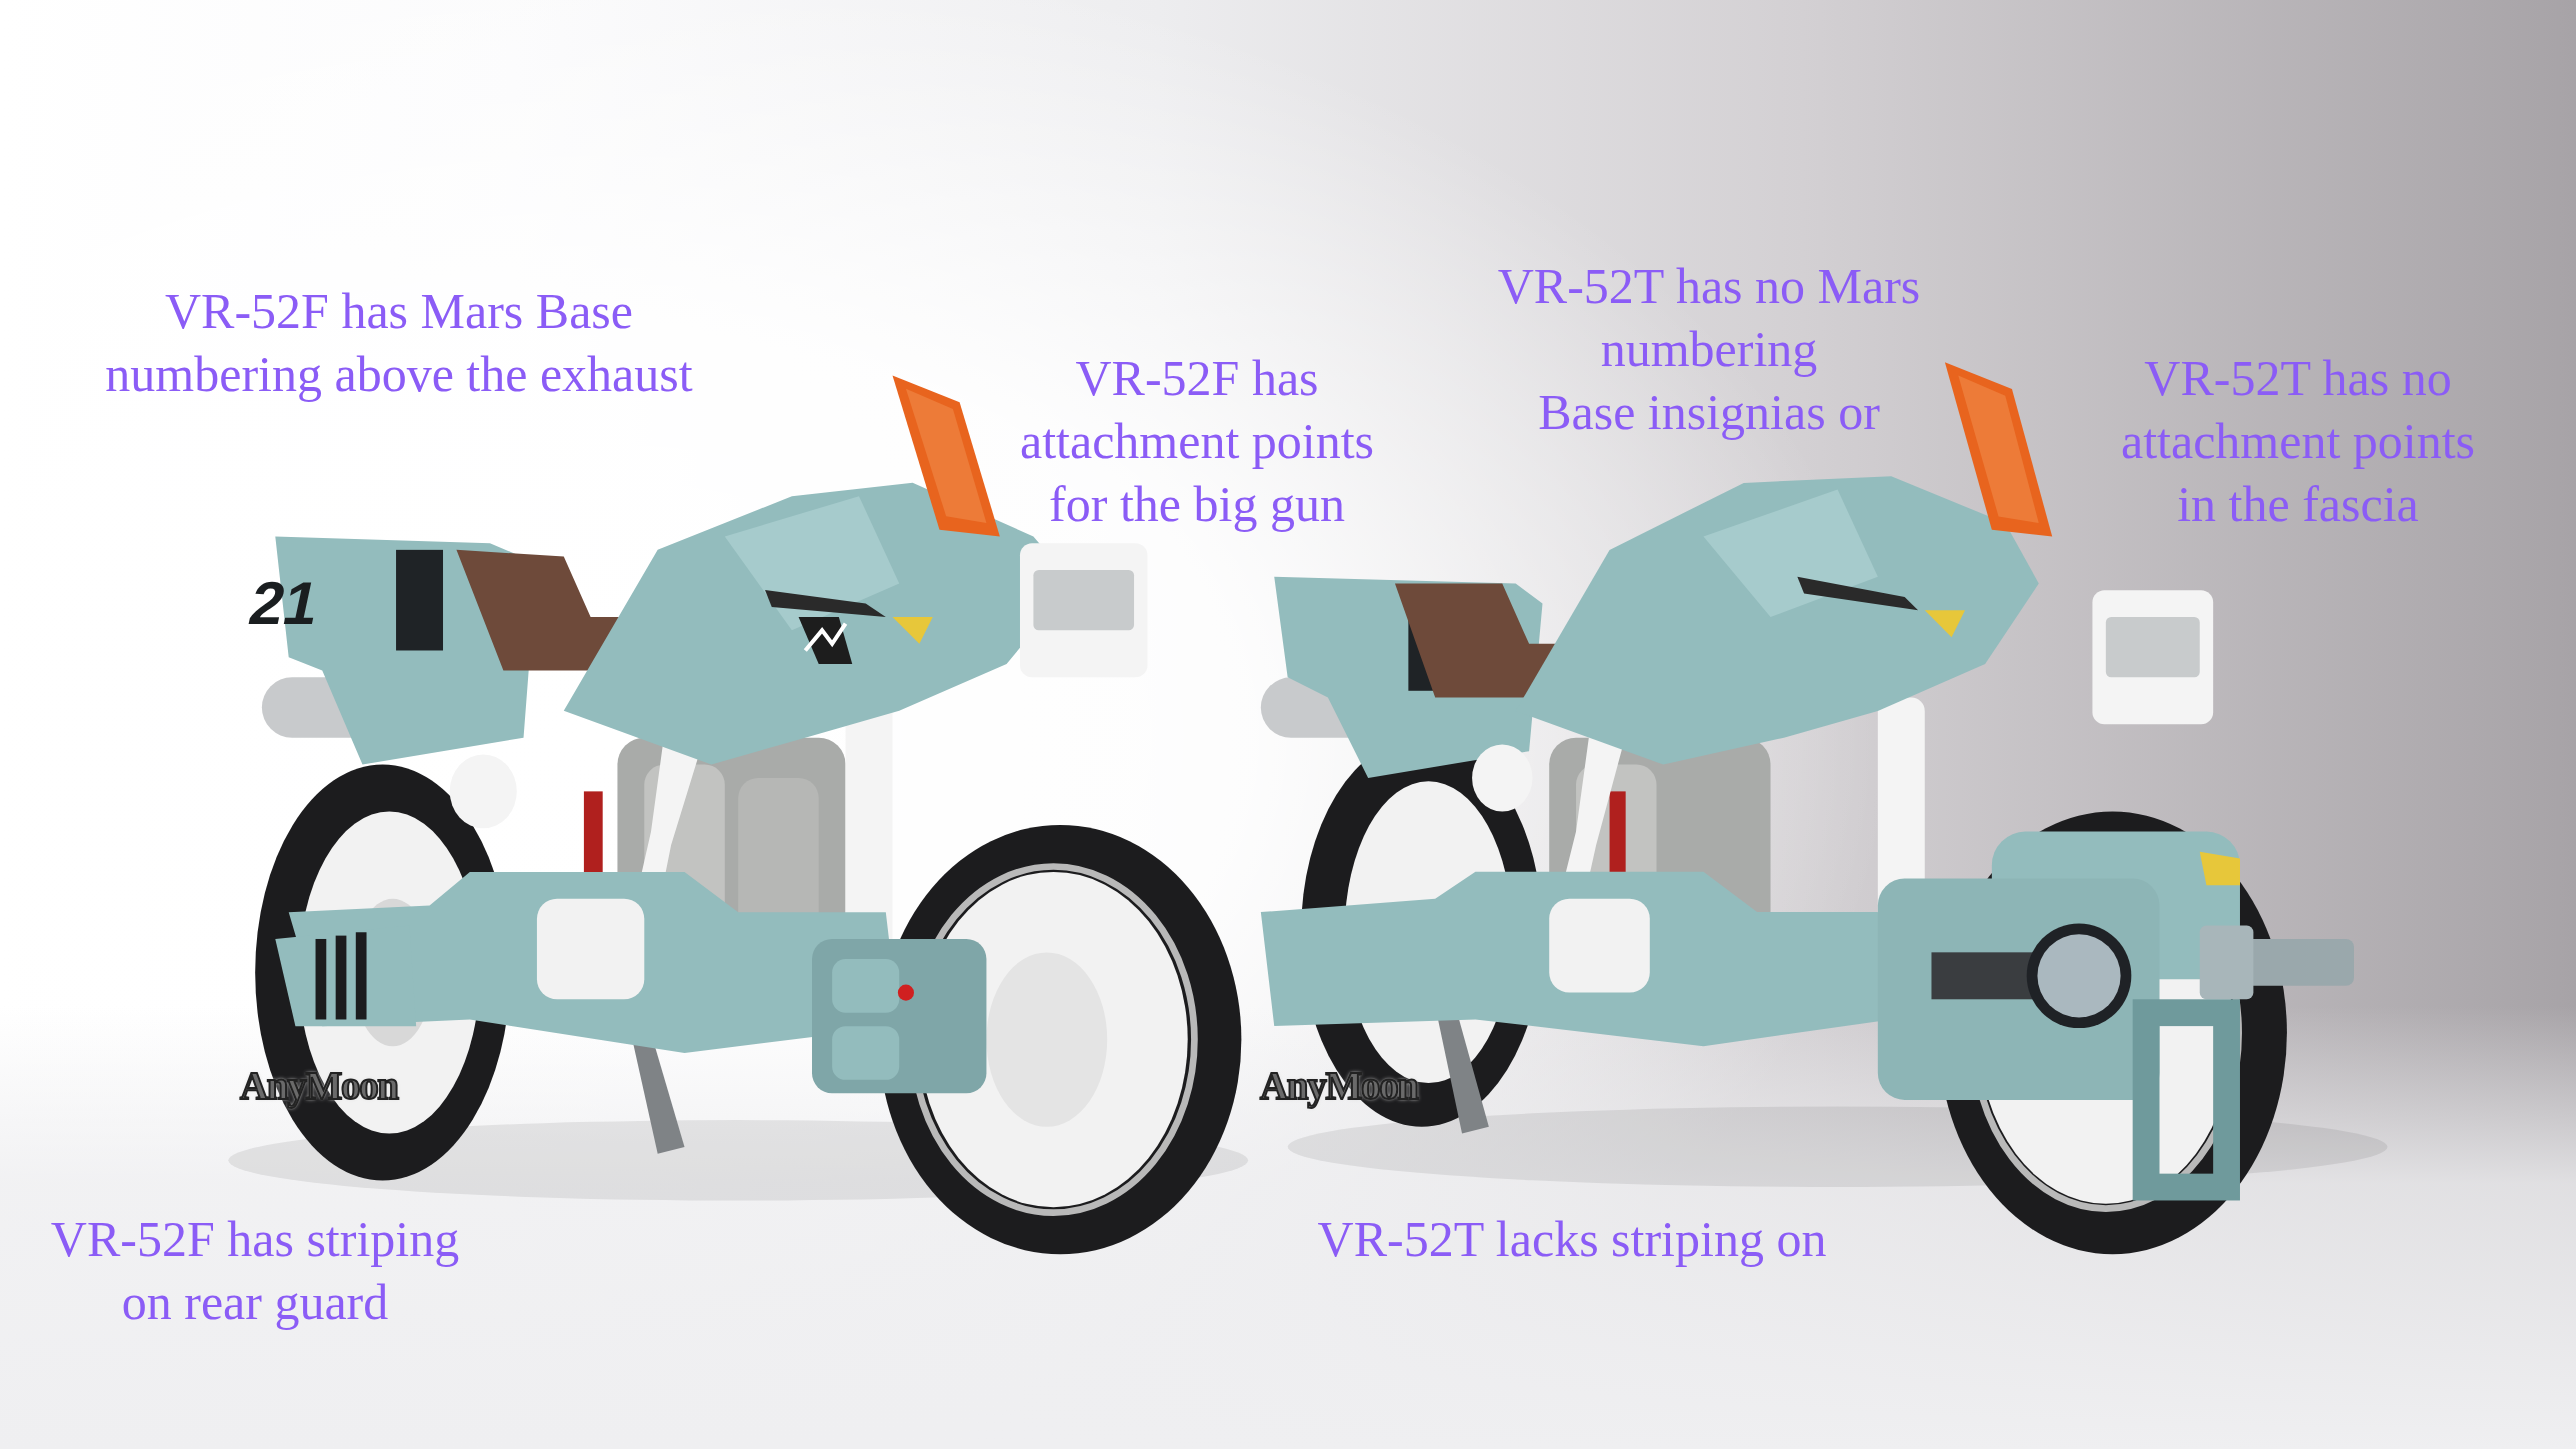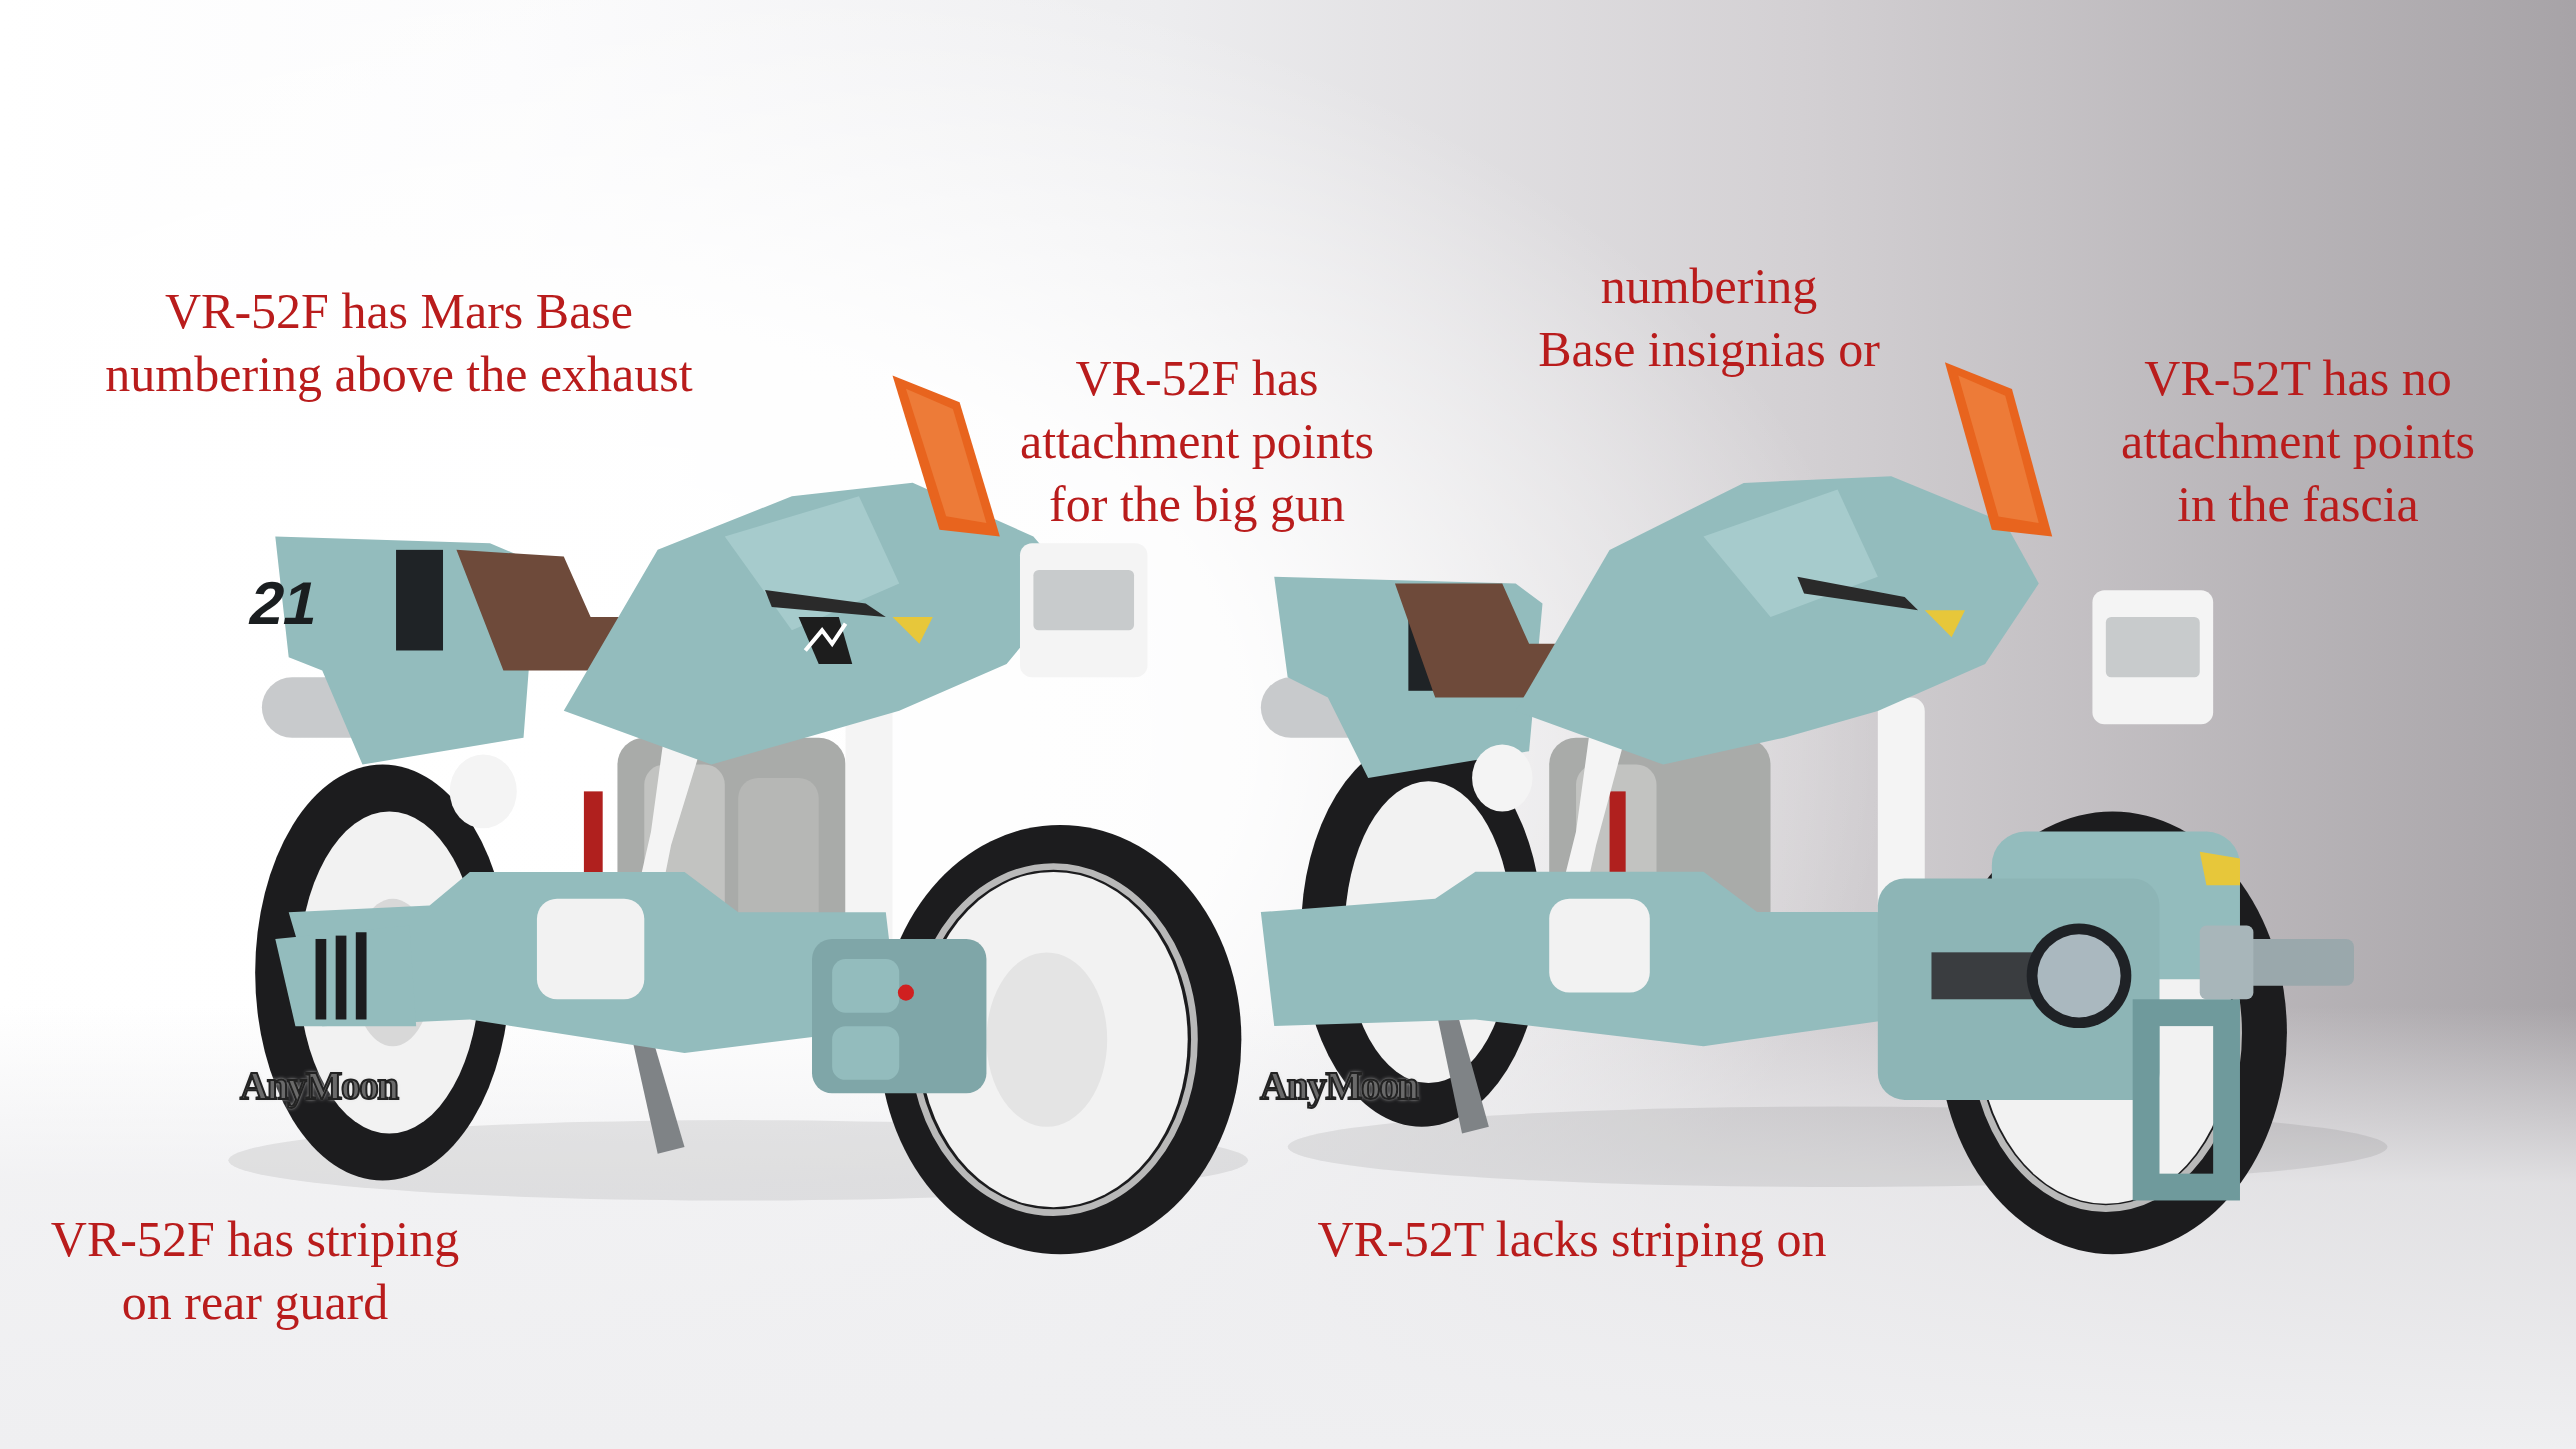--- a/index.html
+++ b/index.html
@@ -5,21 +5,21 @@
   html, body { margin: 0; padding: 0; }
   body { width: 2576px; height: 1449px; overflow: hidden; position: relative;
     font-family: "Liberation Serif", "DejaVu Serif", serif; }
   .bg { position: absolute; inset: 0;
     background:
       radial-gradient(ellipse 1610px 1006px at 604px 738px, rgba(255,255,255,1) 0%, rgba(255,255,255,0.9) 40%, rgba(255,255,255,0) 80%),
       linear-gradient(90deg, #ffffff 0%, #fbfbfc 20%, #ededef 45%, #d3d0d3 70%, #a7a3a7 100%);
   }
   .floor { position: absolute; left: 0; right: 0; top: 1006px; height: 443px;
     background: linear-gradient(180deg, rgba(240,240,242,0) 0%, rgba(238,238,240,0.8) 40%, #efeff1 100%); }
-  .caption { position: absolute; color: #b91c1c; font-size: 50px; line-height: 63px;
+  .caption { position: absolute; color: #8b5cf6; font-size: 50px; line-height: 63px;
     text-align: center; transform: translateX(-50%); white-space: nowrap; }
   .caption span { display: block; }
   .bike { position: absolute; }
   .watermark { position: absolute; font-family: "Liberation Serif", serif; font-weight: bold;
     font-size: 39px; color: #6a6a6a; letter-spacing: -1.3px;
     -webkit-text-stroke: 2px #222; text-shadow: 0 0 4px #ddd, 0 0 2px #fff; }
 </style>
 </head>
 <body>
 
@@ -156,20 +156,21 @@
   <span>numbering above the exhaust</span>
 </div>
 
 <div class="caption" style="left:1197px; top:347px;">
   <span>VR-52F has</span>
   <span>attachment points</span>
   <span>for the big gun</span>
 </div>
 
 <div class="caption" style="left:1709px; top:255px;">
+  <span>VR-52T has no Mars</span>
   <span>numbering</span>
   <span>Base insignias or</span>
 </div>
 
 <div class="caption" style="left:2298px; top:347px;">
   <span>VR-52T has no</span>
   <span>attachment points</span>
   <span>in the fascia</span>
 </div>
 

